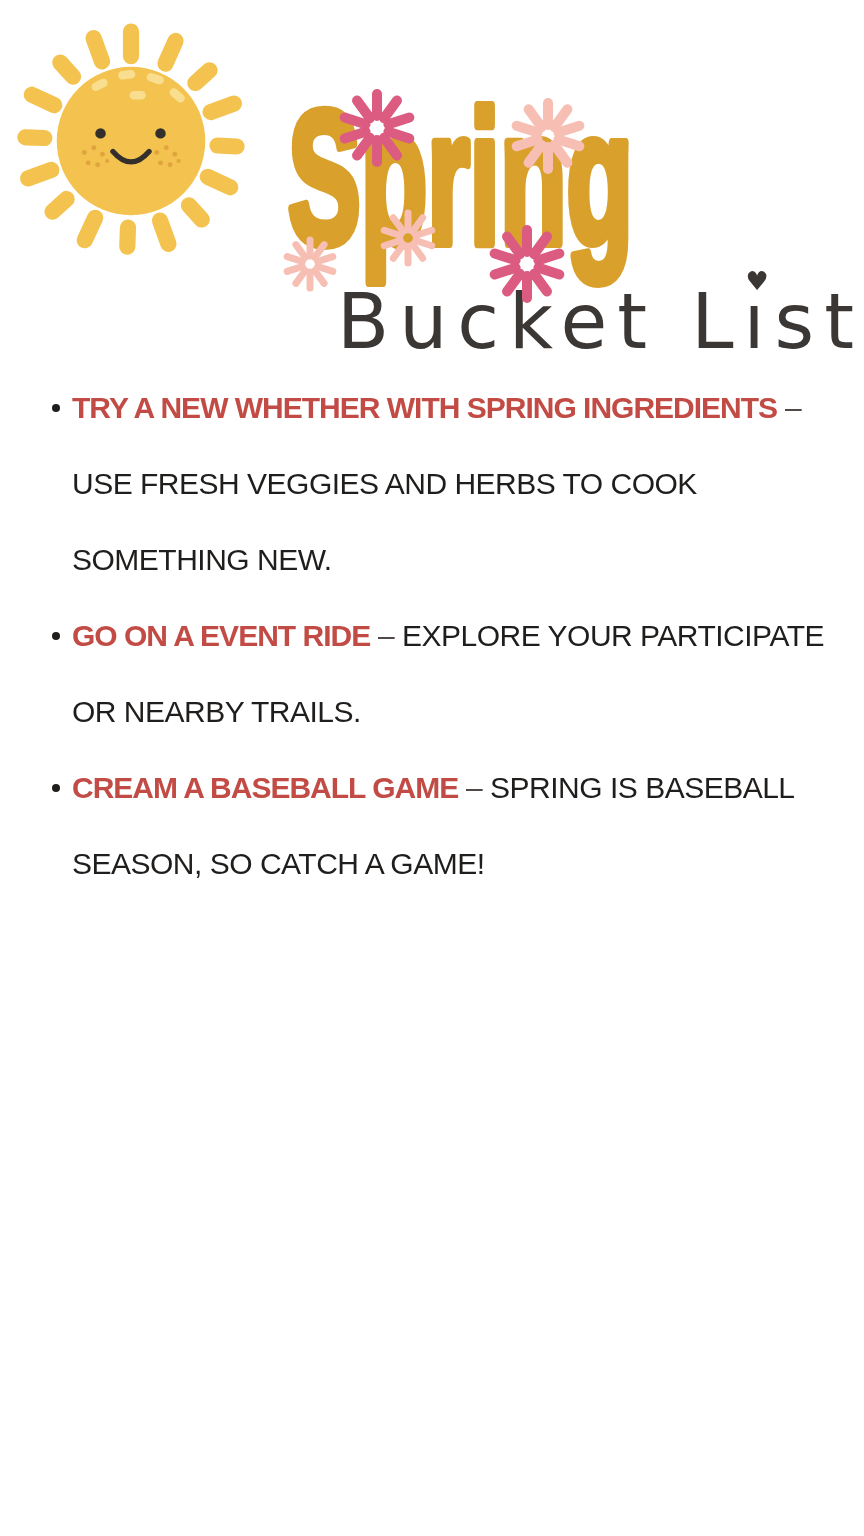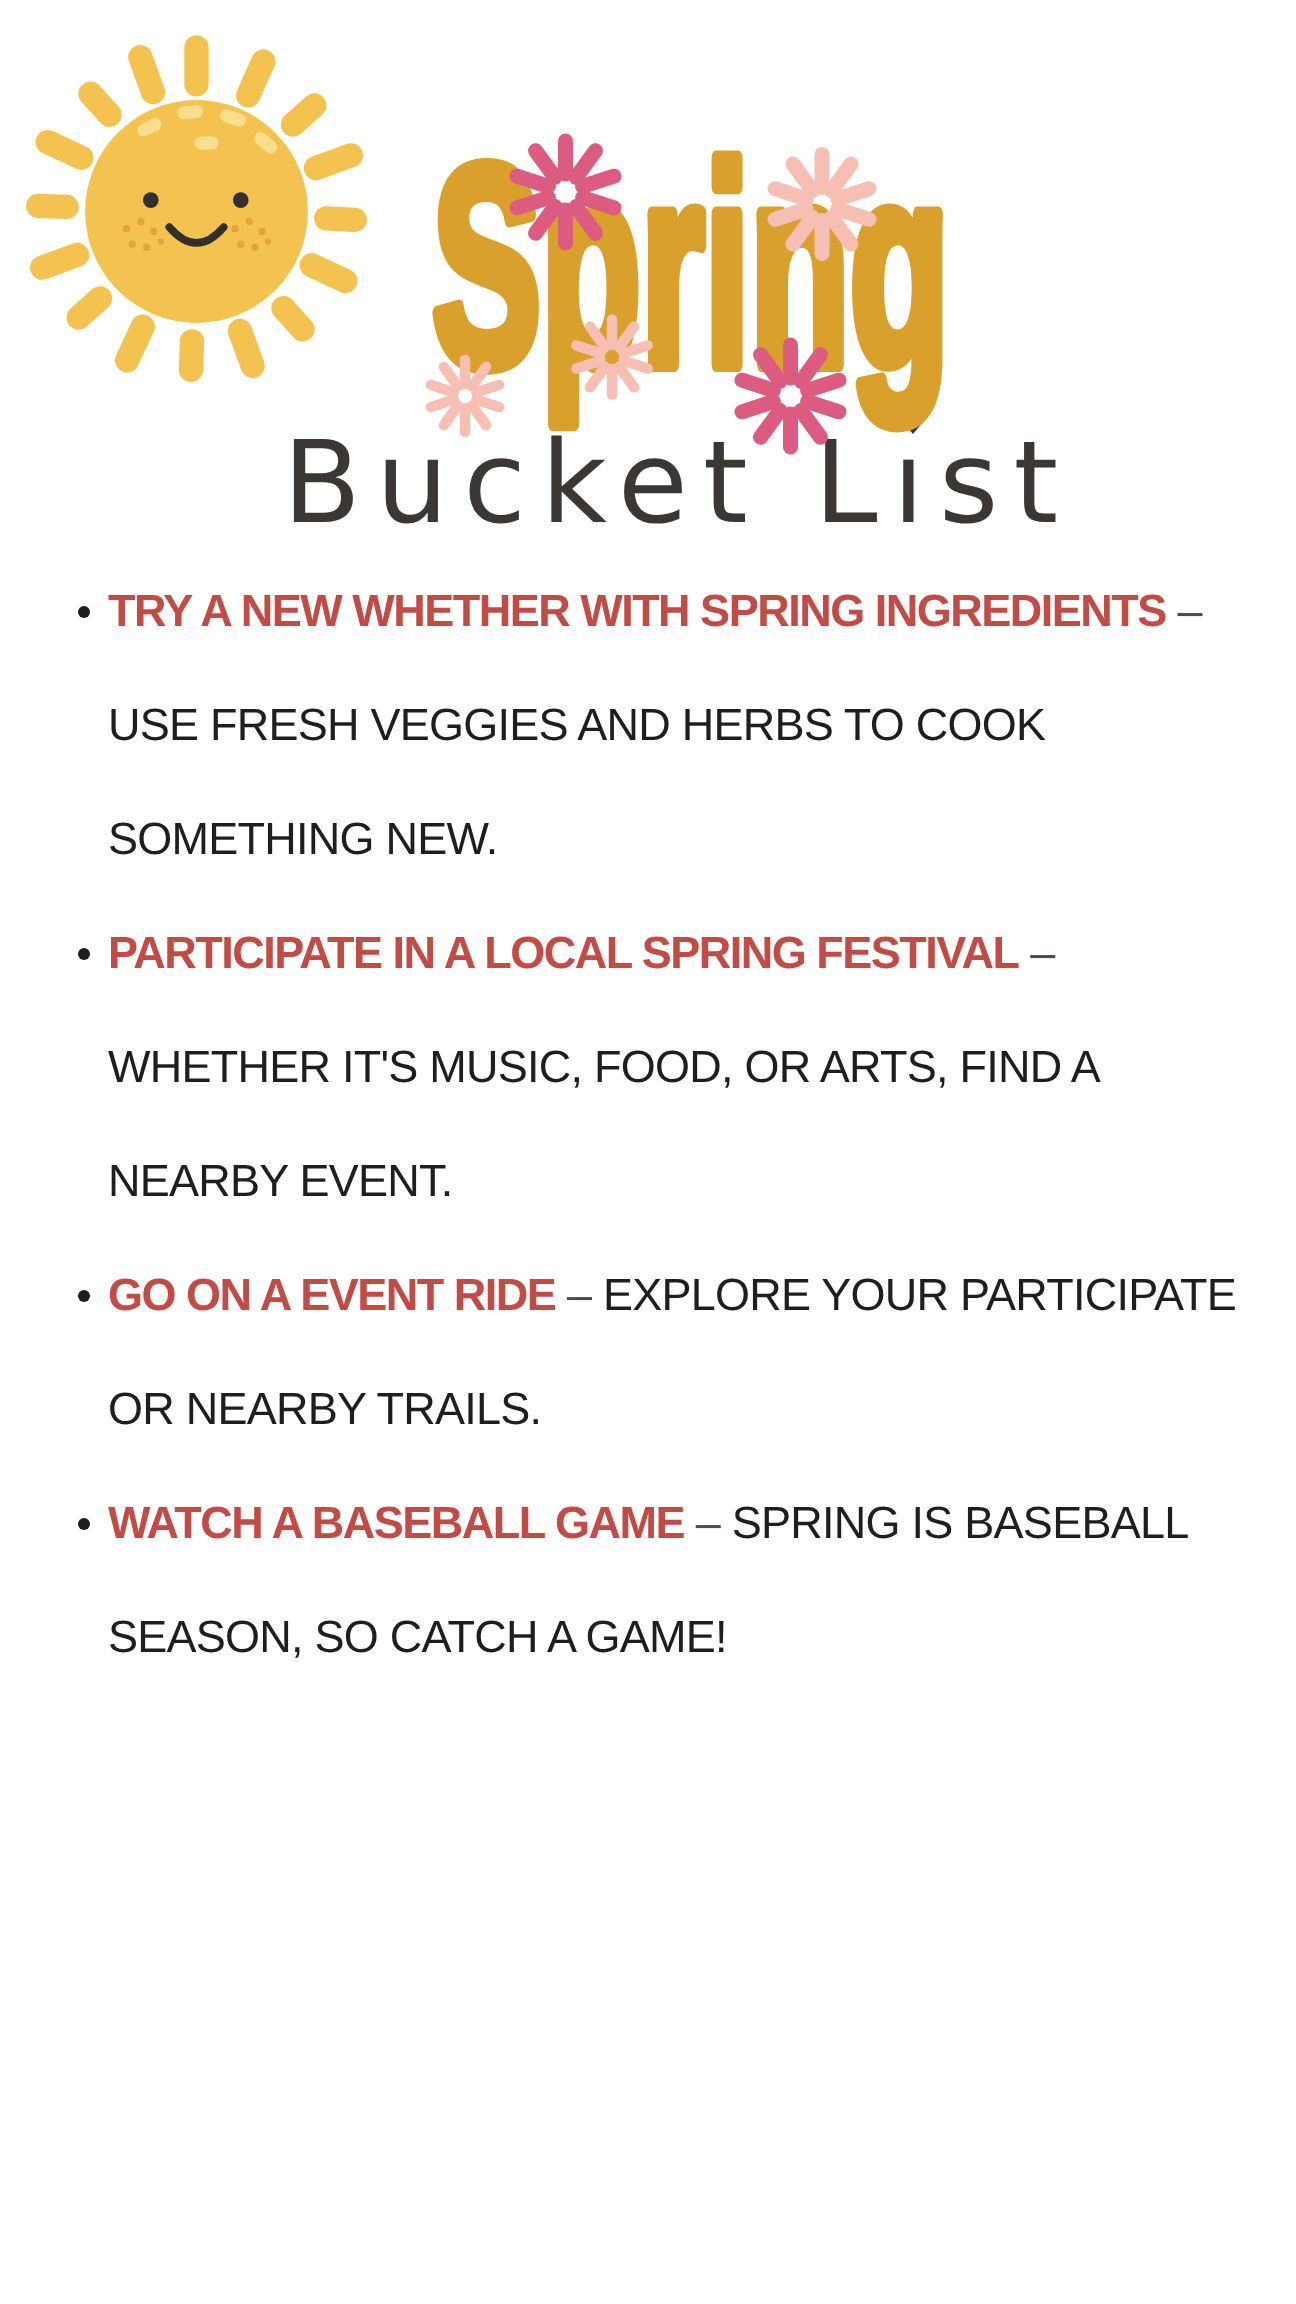--- a/index.html
+++ b/index.html
@@ -7,21 +7,21 @@
     --gold:#D9A02B; --charcoal:#3B3735; --heading-red:#C24C45; --body-text:#201E1C;
     --dash:#4F4A47; --pink-dark:#DC5B80; --pink-light:#F7BFB4;
     --green-stem:#97CE5E; --green-leaf:#A9D86A;
   }
   html,body{margin:0;padding:0;background:#ffffff;}
   .page{position:relative;width:864px;height:1252px;background:#ffffff;overflow:hidden;
         font-family:"Liberation Sans",sans-serif;}
   .sun{position:absolute;left:12px;top:22px;width:238px;height:238px;}
   .title-decor{position:absolute;left:260px;top:80px;width:404px;height:230px;z-index:3;pointer-events:none;}
   .title-svg{position:absolute;left:270px;top:78px;width:370px;height:220px;z-index:2;}
-  .subtitle{position:absolute;left:0;top:284px;width:864px;text-align:center;padding-left:40px;
+  .subtitle{position:absolute;left:0;top:284px;width:864px;text-align:right;padding-left:40px;
             box-sizing:border-box;font-family:"DejaVu Sans",sans-serif;font-size:76px;line-height:1;
             letter-spacing:10px;color:var(--charcoal);z-index:1;}
   .iheart{position:relative;display:inline-block;}
   .iheart .heart{position:absolute;top:-16px;left:44%;transform:translateX(-50%);
                  font-size:26px;letter-spacing:0;line-height:1;}
   .list{position:absolute;left:52px;top:370px;width:795px;box-sizing:border-box;}
   .item{position:relative;padding-left:20px;font-size:30px;line-height:76px;color:var(--body-text);
         letter-spacing:-0.5px;}
   .item .dot{position:absolute;left:0;top:34px;width:8px;height:8px;border-radius:50%;
              background:var(--body-text);}
@@ -161,23 +161,22 @@
         <circle r="5" fill="#ffffff"></circle>
     </g>
   </svg>
 
   <div class="subtitle">
     <span>Bucket L<span class="iheart"><span class="heart">♥</span>ı</span>st</span>
   </div>
 
   <div class="list">
       <div class="item"><span class="dot"></span><span class="t">TRY A NEW WHETHER WITH SPRING INGREDIENTS</span><span class="sep"> – </span><span class="d">USE FRESH VEGGIES AND HERBS TO COOK SOMETHING NEW.</span></div>
-      <div class="item"><span class="dot"></span><span class="t">PARTICIPATE IN A LOCAL SPRING FESTIVAL</span><span class="sep"> – </span><span class="d">WHETHER IT'S MUSIC, FOOD, OR ARTS, FIND A NEARBY EVENT.</span></div>
       <div class="item"><span class="dot"></span><span class="t">GO ON A EVENT RIDE</span><span class="sep"> – </span><span class="d">EXPLORE YOUR PARTICIPATE OR NEARBY TRAILS.</span></div>
-      <div class="item"><span class="dot"></span><span class="t">WATCH A BASEBALL GAME</span><span class="sep"> – </span><span class="d">SPRING IS BASEBALL SEASON, SO CATCH A GAME!</span></div>
+      <div class="item"><span class="dot"></span><span class="t">CREAM A BASEBALL GAME</span><span class="sep"> – </span><span class="d">SPRING IS BASEBALL SEASON, SO CATCH A GAME!</span></div>
     </div>
 
   <svg class="bouquet" viewBox="0 0 226 188">
     <g stroke="var(--green-stem)" stroke-width="3.5" fill="none" stroke-linecap="round">
       <path d="M105 188 C95 150 72 100 57 55"></path>
       <path d="M110 188 C108 150 108 110 110 72"></path>
       <path d="M115 188 C120 150 135 90 140 45"></path>
       <path d="M120 188 C140 160 166 128 176 102"></path>
       <path d="M112 188 C118 160 126 138 130 118"></path>
       <path d="M100 188 C86 166 62 150 50 132"></path>

